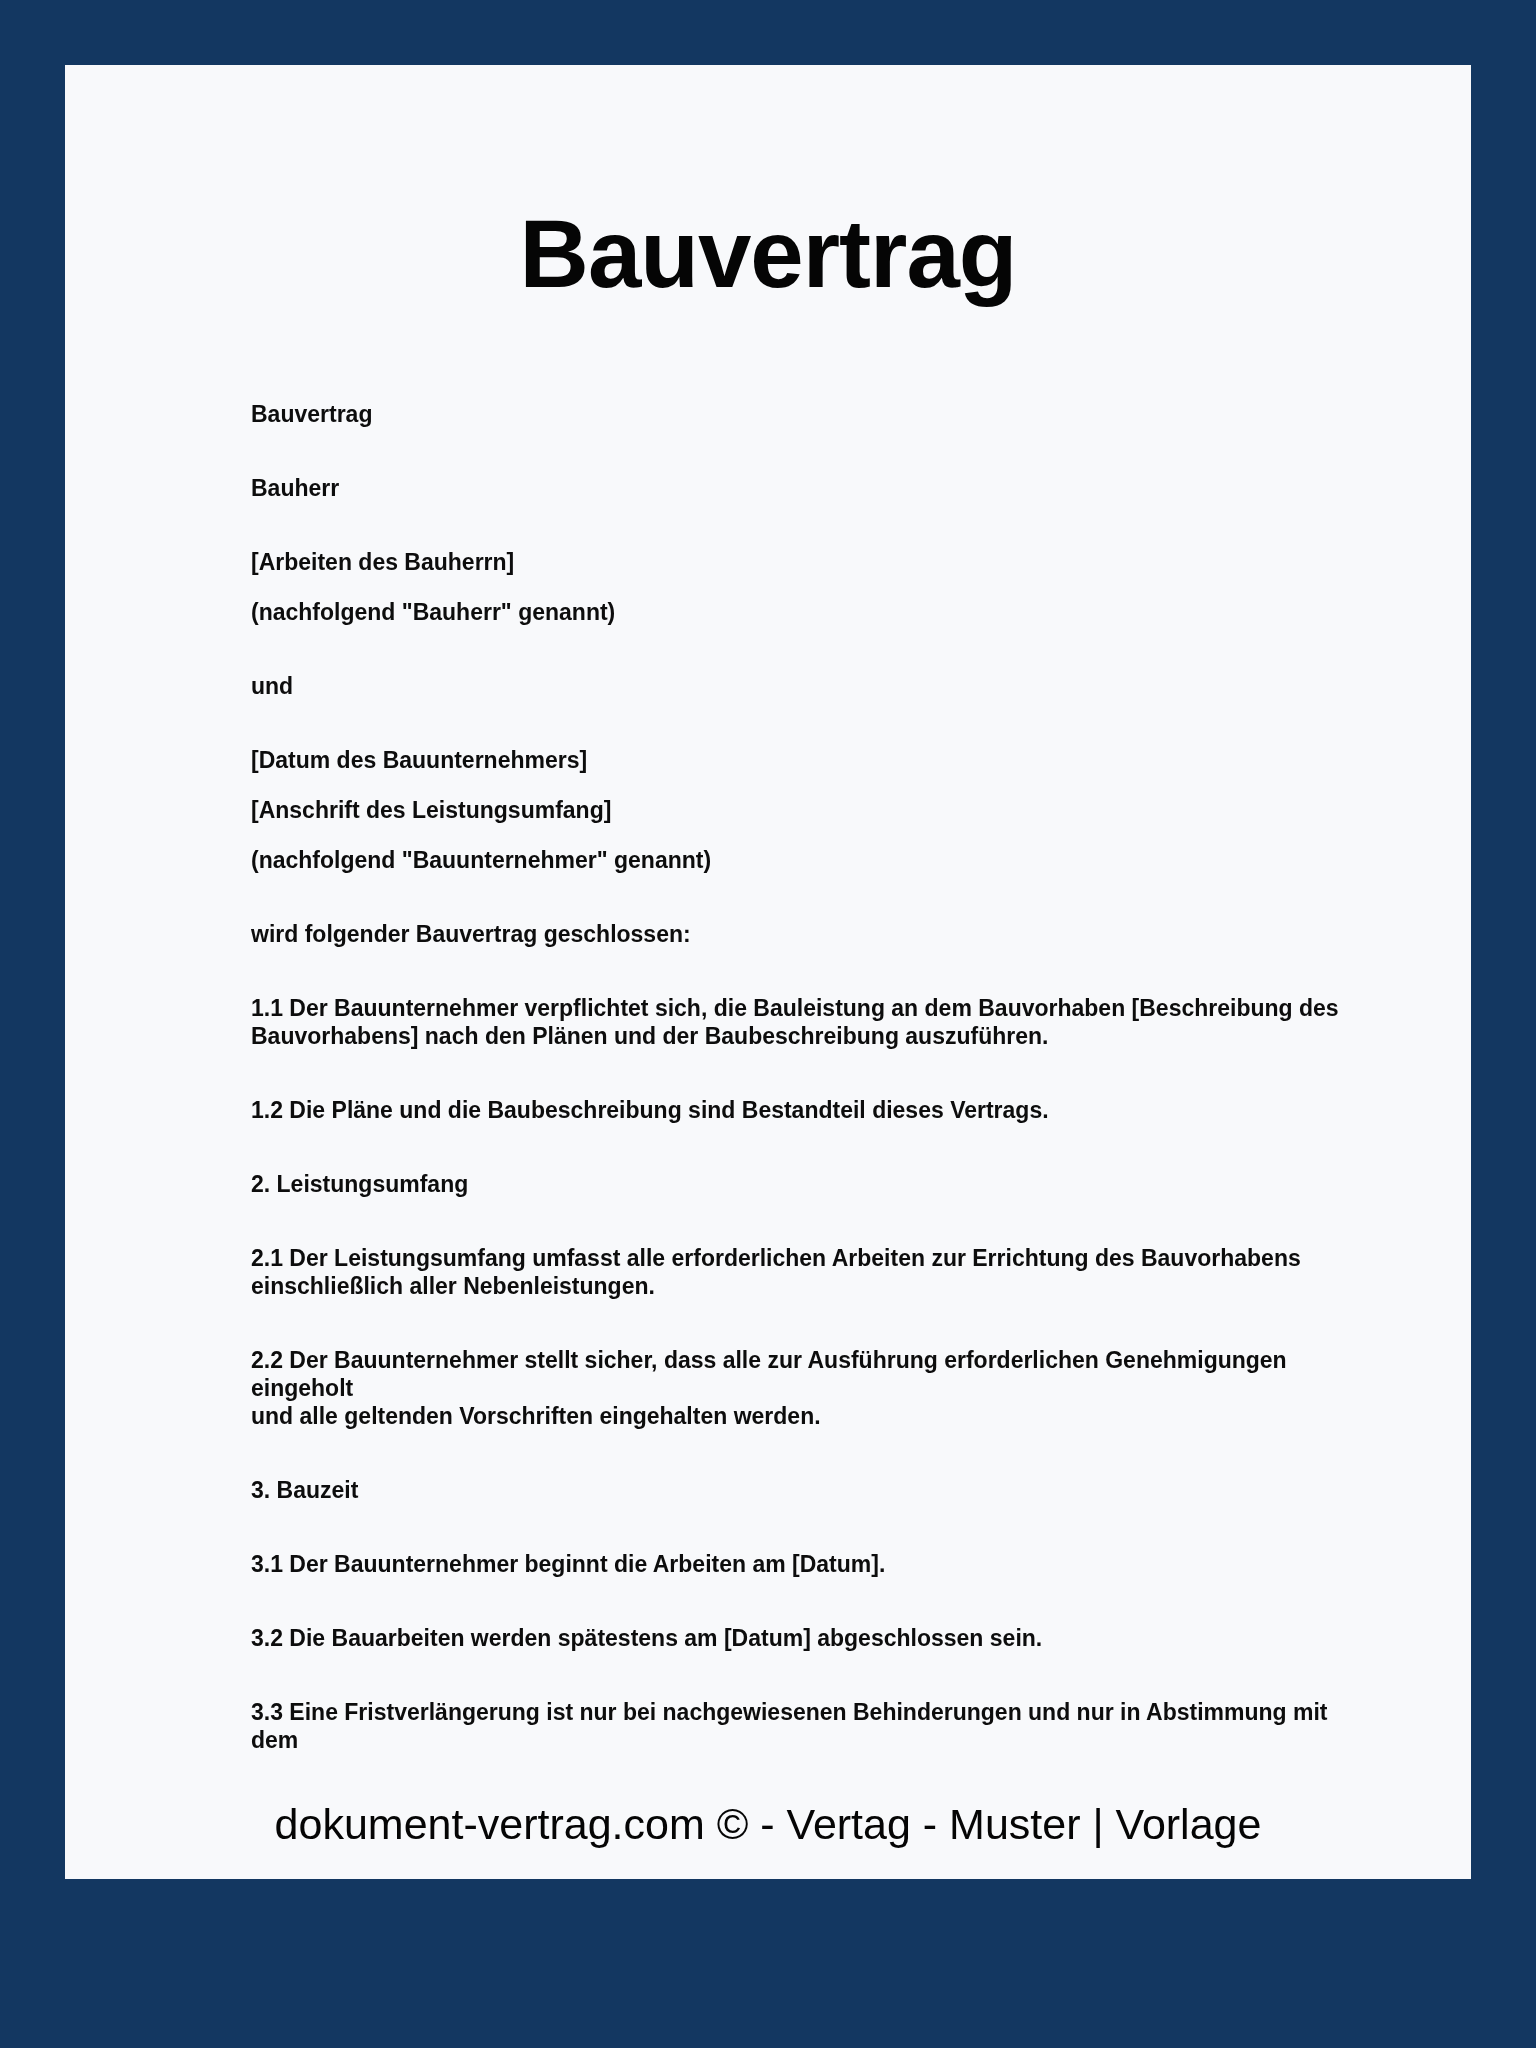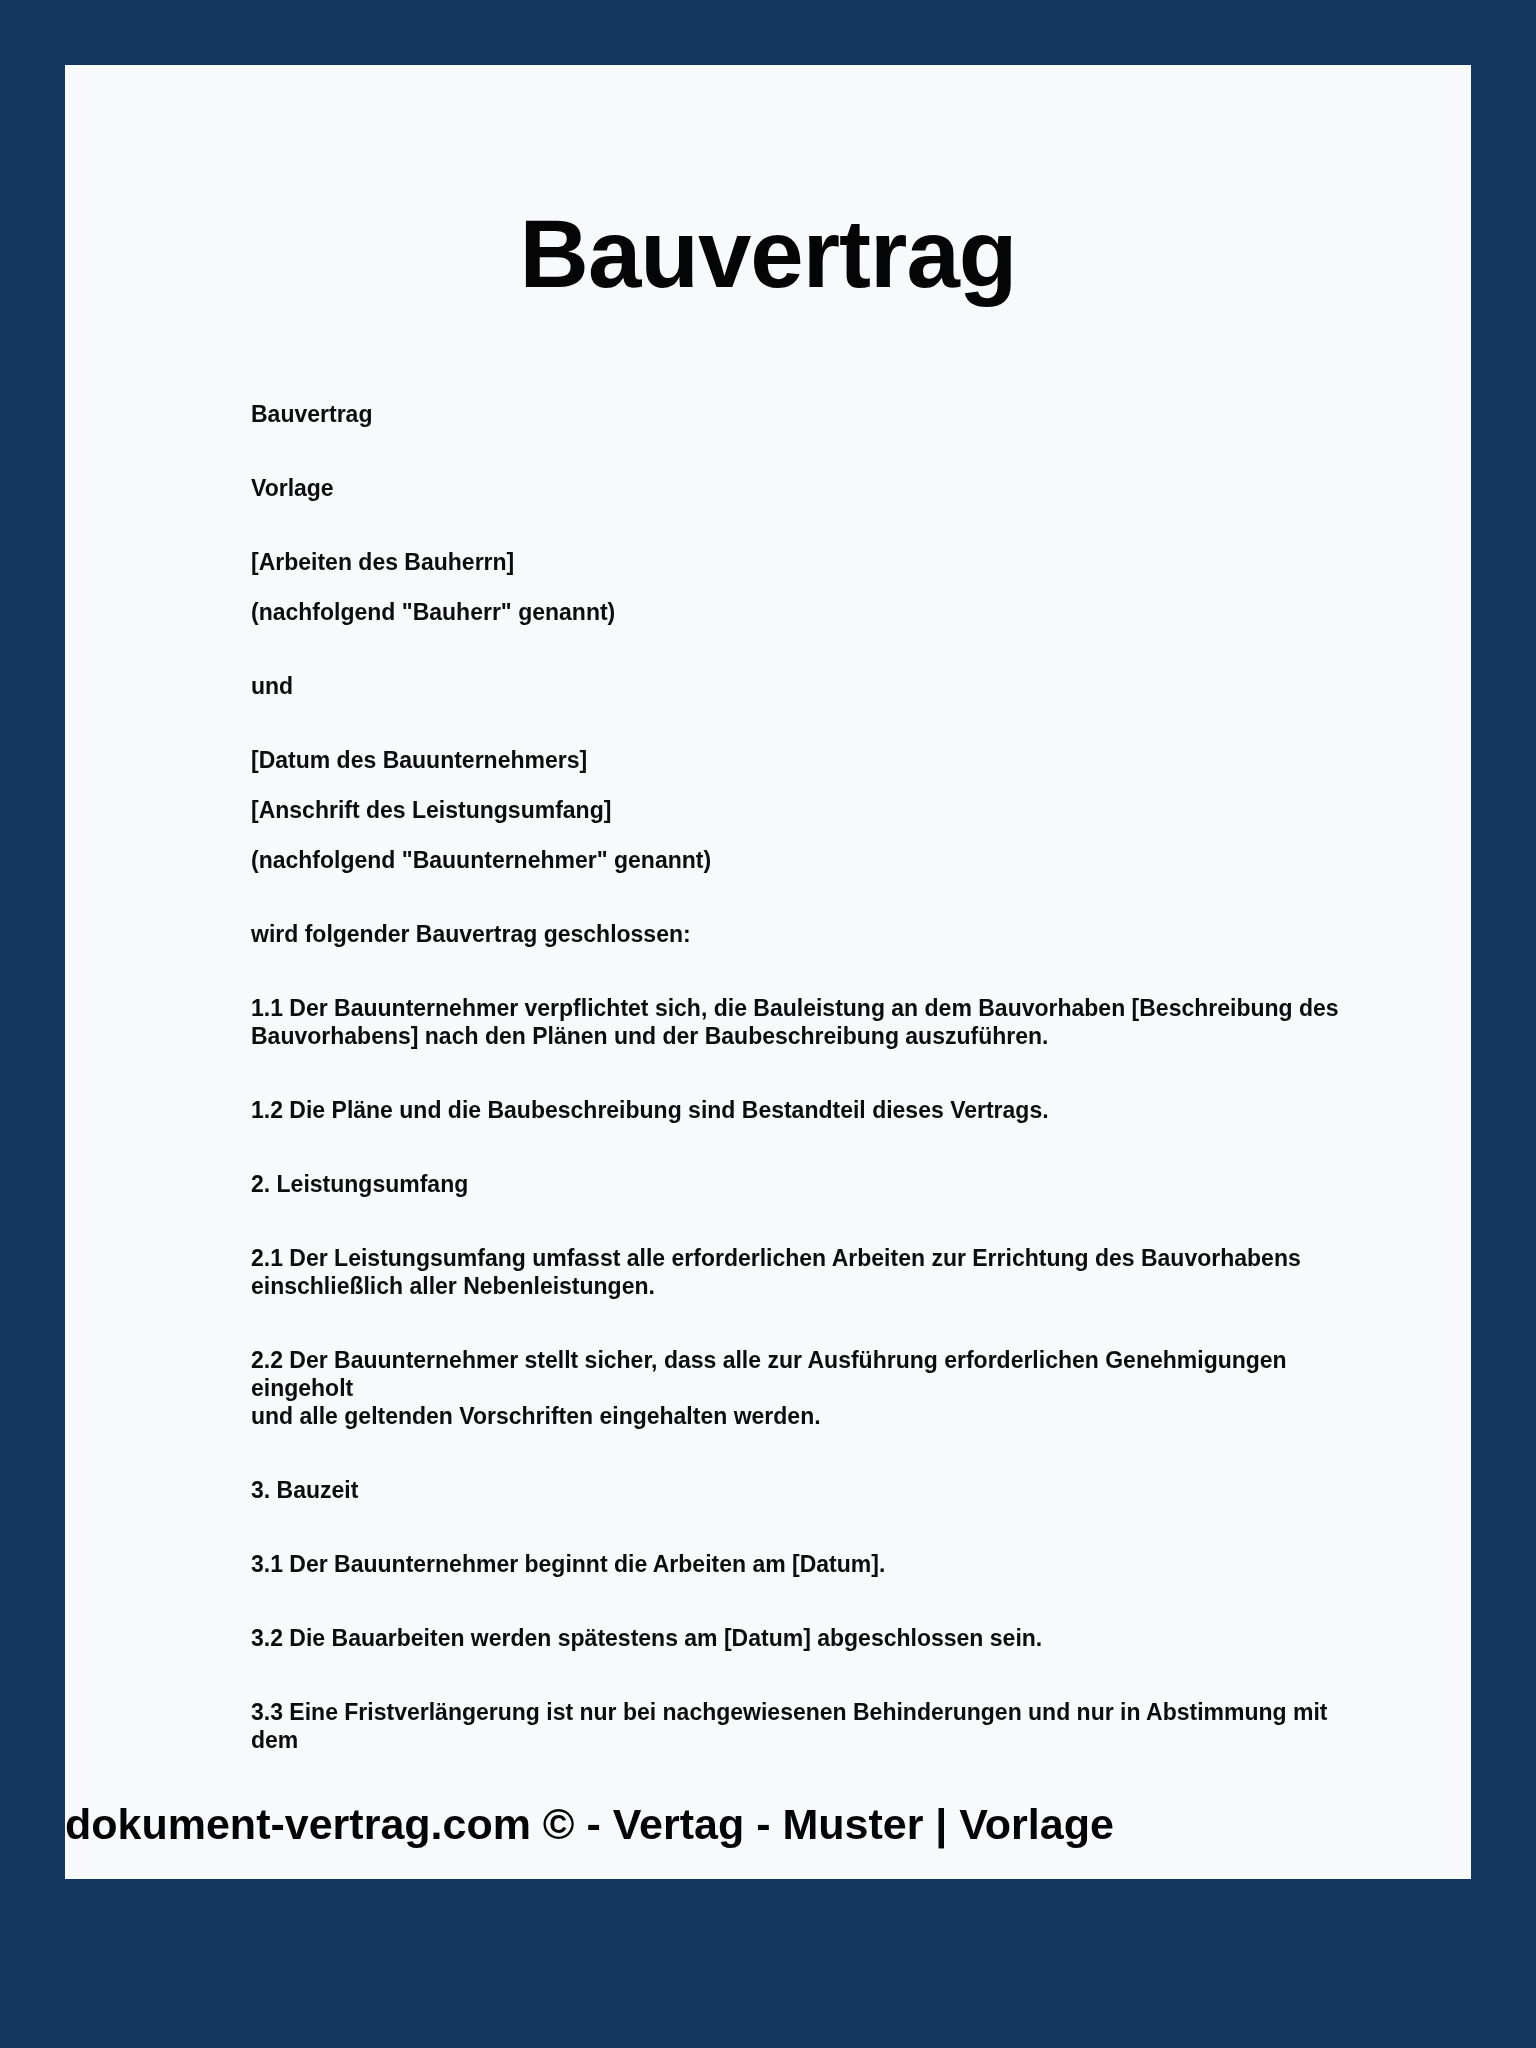--- a/index.html
+++ b/index.html
@@ -53,38 +53,38 @@
     color: #0d0d0d;
   }
   .doc-body p.tight {
     margin-bottom: 22px;
   }
   .page-footer {
     position: absolute;
     left: 0;
     right: 0;
     bottom: 30px;
-    text-align: left;
+    text-align: center;
     font-size: 43px;
     line-height: 50px;
-    font-weight: 700;
+    font-weight: 400;
     color: #050505;
   }
 </style>
 </head>
 <body>
 
 <div class="frame">
   <div class="page">
 
     <h1 class="doc-title">Bauvertrag</h1>
 
     <div class="doc-body">
       <p>Bauvertrag</p>
-      <p>Vorlage</p>
+      <p>Bauherr</p>
       <p class="tight">[Arbeiten des Bauherrn]</p>
       <p>(nachfolgend "Bauherr" genannt)</p>
       <p>und</p>
       <p class="tight">[Datum des Bauunternehmers]</p>
       <p class="tight">[Anschrift des Leistungsumfang]</p>
       <p>(nachfolgend "Bauunternehmer" genannt)</p>
       <p>wird folgender Bauvertrag geschlossen:</p>
       <p>1.1 Der Bauunternehmer verpflichtet sich, die Bauleistung an dem Bauvorhaben [Beschreibung des
 Bauvorhabens] nach den Plänen und der Baubeschreibung auszuführen.</p>
       <p>1.2 Die Pläne und die Baubeschreibung sind Bestandteil dieses Vertrags.</p>

